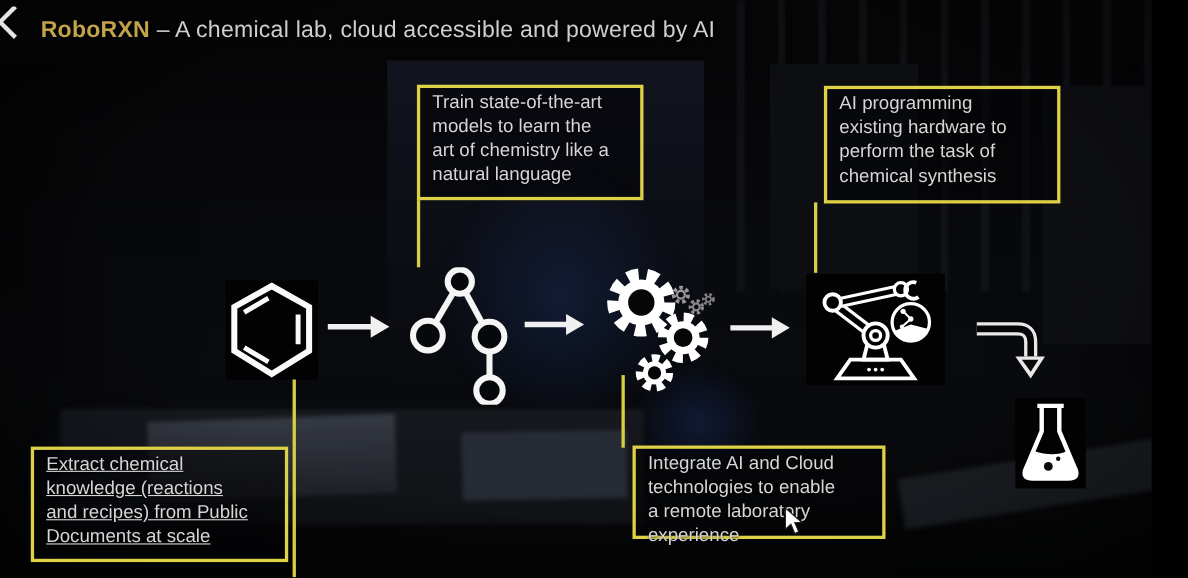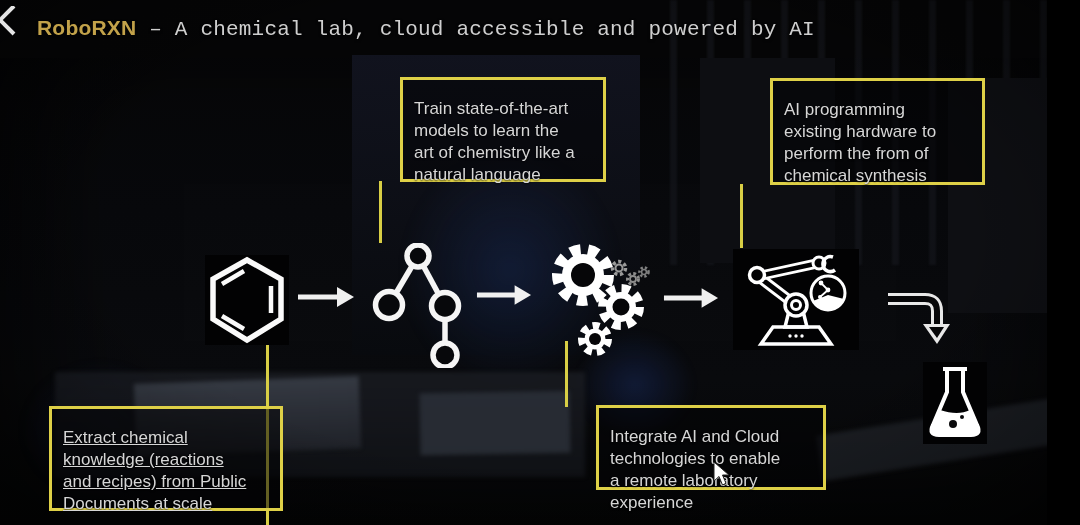--- a/index.html
+++ b/index.html
@@ -31,25 +31,25 @@
     background:linear-gradient(180deg,#3d424c 0%,#23262d 100%);transform:rotate(-2deg);opacity:.8;filter:blur(2px);}
   .bg-crate2{left:420px;top:392px;width:150px;height:62px;background:#2e333c;opacity:.75;filter:blur(2px);transform:rotate(-1deg);}
   .bg-band-br{left:818px;top:415px;width:262px;height:46px;background:#202329;transform:rotate(-9deg);opacity:.8;filter:blur(2px);}
   .vignette{left:0;top:0;width:1080px;height:525px;
     background:radial-gradient(ellipse at 50% 45%,rgba(0,0,0,0) 55%,rgba(0,0,0,0.45) 100%);}
   .black-bar-right{left:1047px;top:0;width:33px;height:525px;background:#000;}
   
   .title{left:37px;top:13px;font-size:21px;line-height:30px;letter-spacing:.2px;white-space:nowrap;
     text-shadow:0 1px 3px rgba(0,0,0,.8);}
   .title .brand{color:#c2a24a;font-weight:600;}
-  .title .rest{color:#cfcfcf;font-weight:500;font-family:Liberation Mono, monospace;}
+  .title .rest{color:#cfcfcf;font-weight:500;}
   
   .callout{border:3px solid #ded047;background:rgba(4,4,5,.55);color:#d6d6d6;
-    font-size:17px;line-height:1.3;padding:18px 11px;box-sizing:border-box;
-    text-shadow:0 1px 2px rgba(0,0,0,.75);margin-left:21px;}
+    font-size:17px;line-height:1.3;padding:2px 11px;box-sizing:border-box;
+    text-shadow:0 1px 2px rgba(0,0,0,.75);}
   .callout .txt{white-space:pre-line;}
   .co-train{left:379px;top:77px;width:206px;height:105px;}
   .co-ai{left:749px;top:78px;width:215px;height:107px;}
   .co-extract{left:28px;top:406px;width:234px;height:105px;text-decoration:underline;}
   .co-integrate{left:575px;top:405px;width:230px;height:85px;}
   
   .yline{width:3px;background:#d8ce45;}
   .l-benzene{left:266px;top:344px;height:181px;}
   .l-train{left:379px;top:181px;height:62px;}
   .l-gears{left:565px;top:341px;height:66px;}
@@ -97,21 +97,21 @@
 
   <div class="abs callout co-train">
     <div class="txt">Train state-of-the-art
 models to learn the
 art of chemistry like a
 natural language</div>
   </div>
   <div class="abs callout co-ai">
     <div class="txt">AI programming
 existing hardware to
-perform the from of
+perform the task of
 chemical synthesis</div>
   </div>
   <div class="abs callout co-extract">
     <div class="txt">Extract chemical
 knowledge (reactions
 and recipes) from Public
 Documents at scale</div>
   </div>
   <div class="abs callout co-integrate">
     <div class="txt">Integrate AI and Cloud

